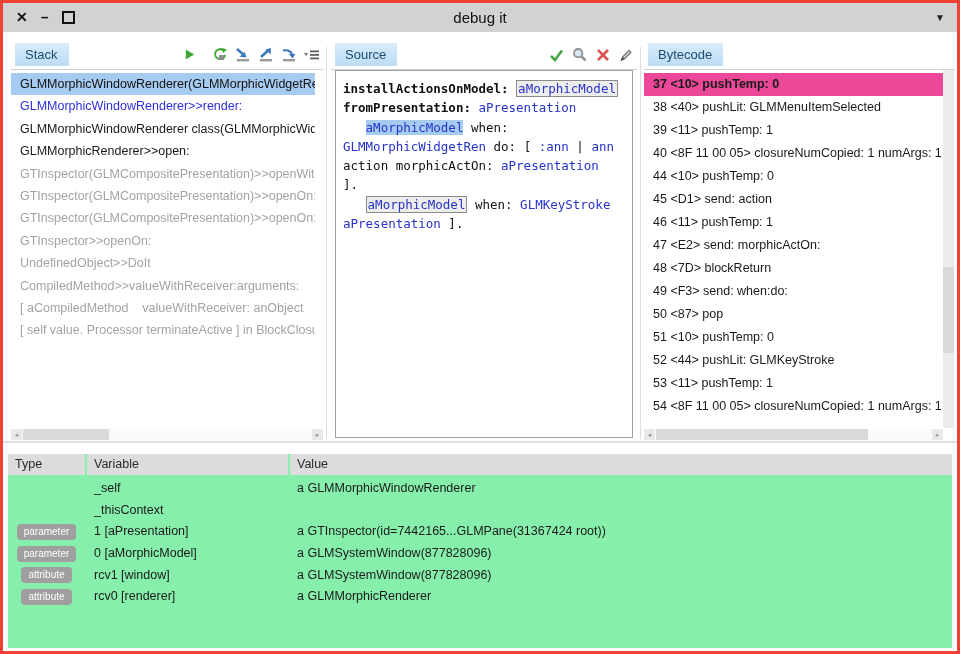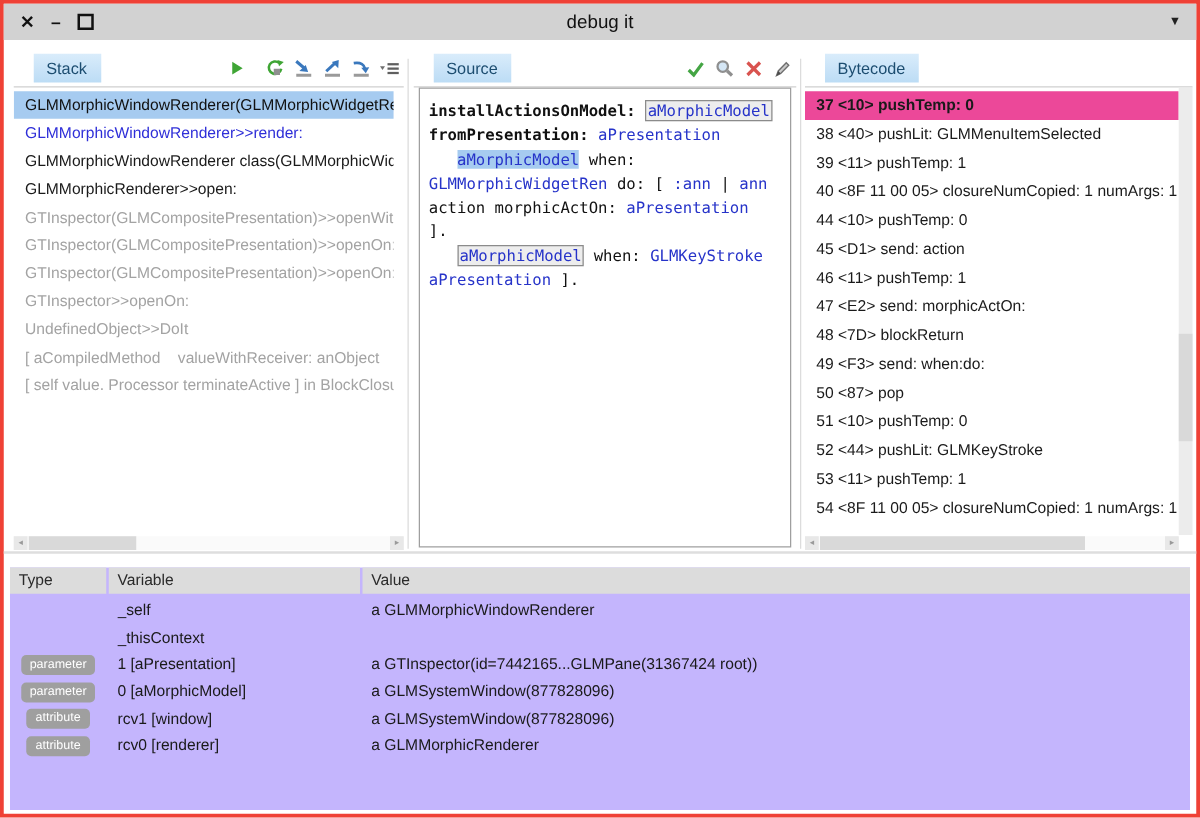--- a/index.html
+++ b/index.html
@@ -19,21 +19,21 @@
   .title{position:absolute;left:0;right:0;top:0;height:29px;line-height:29px;text-align:center;
          font-size:15px;color:#111;}
   .menu-arrow{position:absolute;right:12px;top:0;height:29px;line-height:29px;font-size:10px;color:#222;}
 
   
   .panel{position:absolute;background:#fff;}
   .p-stack{left:8px;top:40px;width:312px;height:397px;}
   .p-source{left:328px;top:40px;width:306px;height:400px;}
   .p-byte{left:641px;top:40px;width:310px;height:397px;}
   .phead{position:absolute;left:0;right:0;top:0;height:26px;border-bottom:1px solid #cfcfcf;}
-  .tab{display:inline-block;margin-left:16px;padding:4px 11px 4px 10px;font-size:13px;color:#1c4d70;
+  .tab{display:inline-block;margin-left:4px;padding:4px 11px 4px 10px;font-size:13px;color:#1c4d70;
        background:linear-gradient(#d9ecfb,#bcdcf5);}
   .ptools{position:absolute;right:3px;top:3px;display:flex;align-items:center;gap:6px;}
   .tbtn{display:inline-flex;width:17px;height:17px;align-items:center;justify-content:center;cursor:default;}
   .tbtn.gapr{margin-right:7px;}
 
   .list{position:absolute;left:0;right:8px;top:27px;bottom:12px;overflow:hidden;padding-top:3px;}
   .lrow{height:22.4px;line-height:22.4px;padding-left:9px;font-size:12.5px;white-space:pre;overflow:hidden;}
   .lrow.selected{background:#a6cbf0;color:#111;}
   .lrow.link{color:#2f2fd8;}
   .lrow.normal{color:#1a1a1a;}
@@ -66,21 +66,21 @@
   .seg-box{color:#2633c9;background:#ededed;border:1px solid #8b8b8b;padding:0 1px;}
   .seg-hl{color:#2633c9;background:#a6cbf0;}
 
   
   .vsplit{position:absolute;top:44px;height:392px;width:1px;background:#dcdcdc;}
   .vsplit.s1{left:323px;}
   .vsplit.s2{left:637px;}
   .hsplit{position:absolute;left:0;right:0;top:438px;height:2px;background:#dedede;}
 
   
-  .vartable{position:absolute;left:5px;right:5px;top:451px;bottom:3px;background:#c4b5fd;}
+  .vartable{position:absolute;left:5px;right:5px;top:451px;bottom:3px;background:#86efac;}
   .vhead{position:relative;height:21px;}
   .vhcell{position:absolute;top:0;height:21px;background:#dcdcdc;font-size:12.5px;color:#2a2a2a;
           line-height:21px;padding-left:7px;box-sizing:border-box;}
   .vh-type{left:0;width:77px;}
   .vh-var{left:79px;width:201px;}
   .vh-val{left:282px;right:0;}
   .vbody{position:absolute;left:0;right:0;top:24px;bottom:0;overflow:hidden;}
   .vrow{position:relative;height:21.7px;}
   .vcell{position:absolute;top:0;height:21.7px;line-height:21.7px;font-size:12.5px;color:#1a1a1a;
          white-space:pre;overflow:hidden;}
@@ -155,20 +155,21 @@
     <div class="list">
         <div class="lrow selected">GLMMorphicWindowRenderer(GLMMorphicWidgetRen</div>
         <div class="lrow link">GLMMorphicWindowRenderer&gt;&gt;render:</div>
         <div class="lrow normal">GLMMorphicWindowRenderer class(GLMMorphicWidg</div>
         <div class="lrow normal">GLMMorphicRenderer&gt;&gt;open:</div>
         <div class="lrow dim">GTInspector(GLMCompositePresentation)&gt;&gt;openWith</div>
         <div class="lrow dim">GTInspector(GLMCompositePresentation)&gt;&gt;openOn:w</div>
         <div class="lrow dim">GTInspector(GLMCompositePresentation)&gt;&gt;openOn:</div>
         <div class="lrow dim">GTInspector&gt;&gt;openOn:</div>
         <div class="lrow dim">UndefinedObject&gt;&gt;DoIt</div>
+        <div class="lrow dim">CompiledMethod&gt;&gt;valueWithReceiver:arguments:</div>
         <div class="lrow dim">[ aCompiledMethod    valueWithReceiver: anObject    a</div>
         <div class="lrow dim">[ self value. Processor terminateActive ] in BlockClosu</div>
       </div>
     <div class="hscroll">
       <span class="sb-btn left">◂</span>
       <span class="sb-thumb" style="left:12px;width:86px;"></span>
       <span class="sb-btn right">▸</span>
     </div>
   </section>
 

